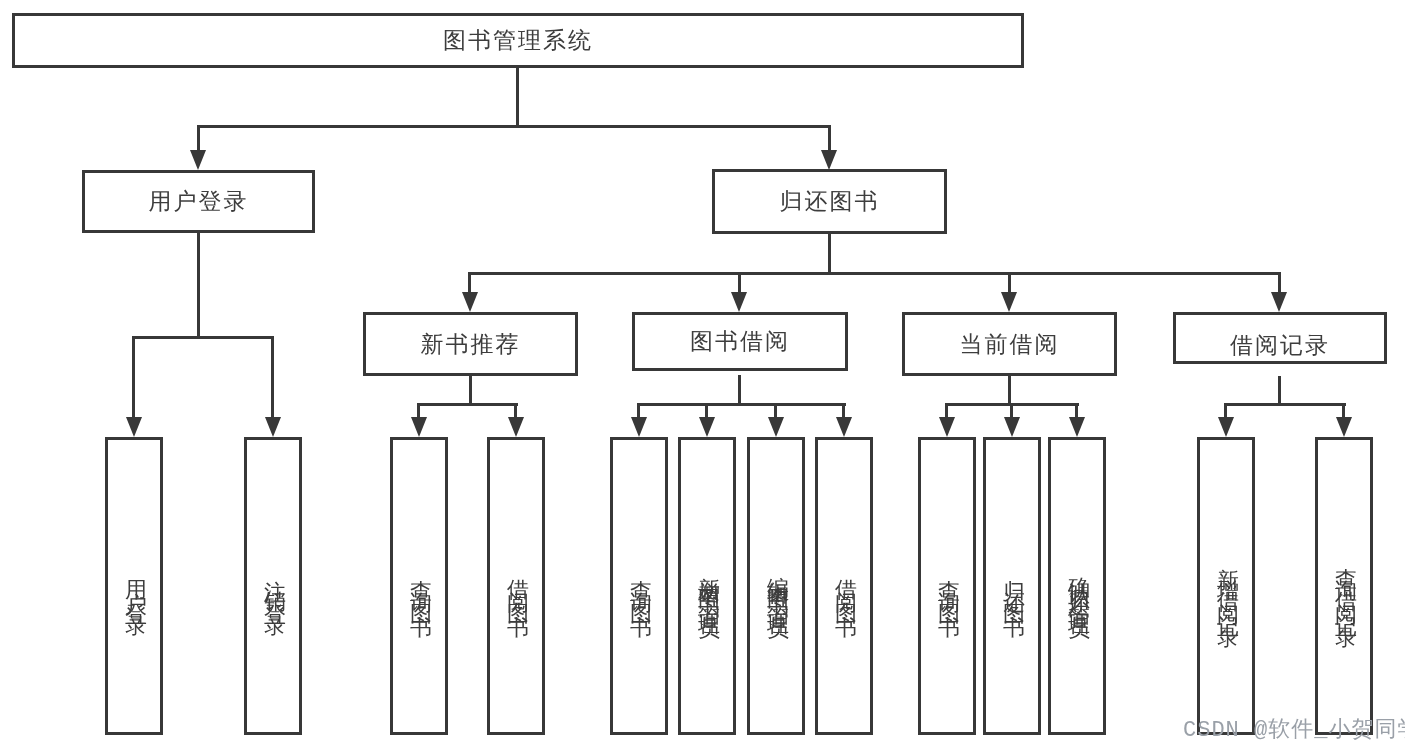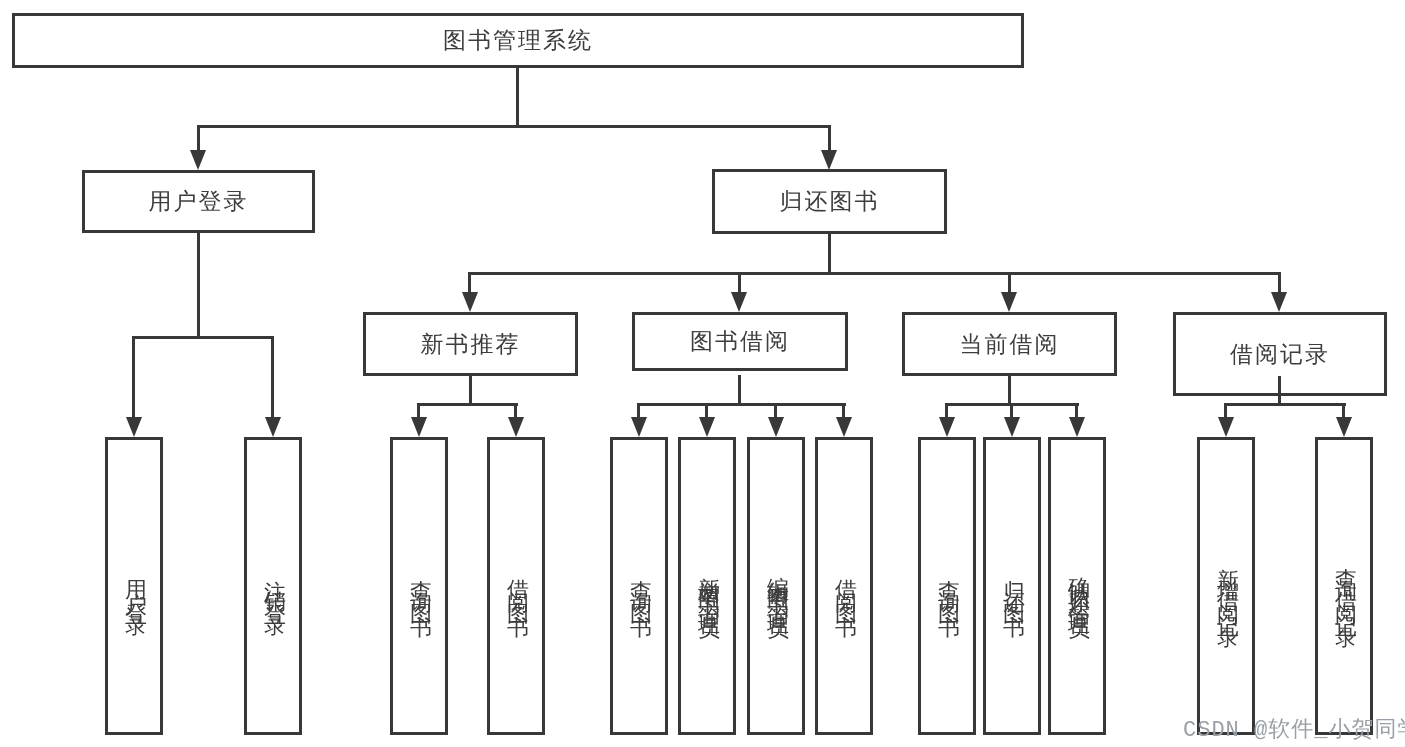--- a/index.html
+++ b/index.html
@@ -95,21 +95,21 @@
 
   <div class="box hbox" style="left:363px; top:312px; width:215px; height:64px;">
     <span>新书推荐</span>
   </div>
   <div class="box hbox" style="left:632px; top:312px; width:216px; height:59px;">
     <span>图书借阅</span>
   </div>
   <div class="box hbox" style="left:902px; top:312px; width:215px; height:64px;">
     <span>当前借阅</span>
   </div>
-  <div class="box hbox" style="left:1173px; top:312px; width:214px; height:84px;">
+  <div class="box hbox" style="left:1173px; top:312px; width:214px; height:52px;align-items:flex-end;">
     <span>借阅记录</span>
   </div>
 
   <div class="vline" style="left:469px; top:376px; height:27px;"></div>
   <div class="hline" style="left:417px; top:403px; width:101px;"></div>
   <div class="vline" style="left:417px; top:403px; height:16px;"></div>
   <div class="arrow" style="left:411px; top:417px;"></div>
   <div class="vline" style="left:514px; top:403px; height:16px;"></div>
   <div class="arrow" style="left:508px; top:417px;"></div>
 

